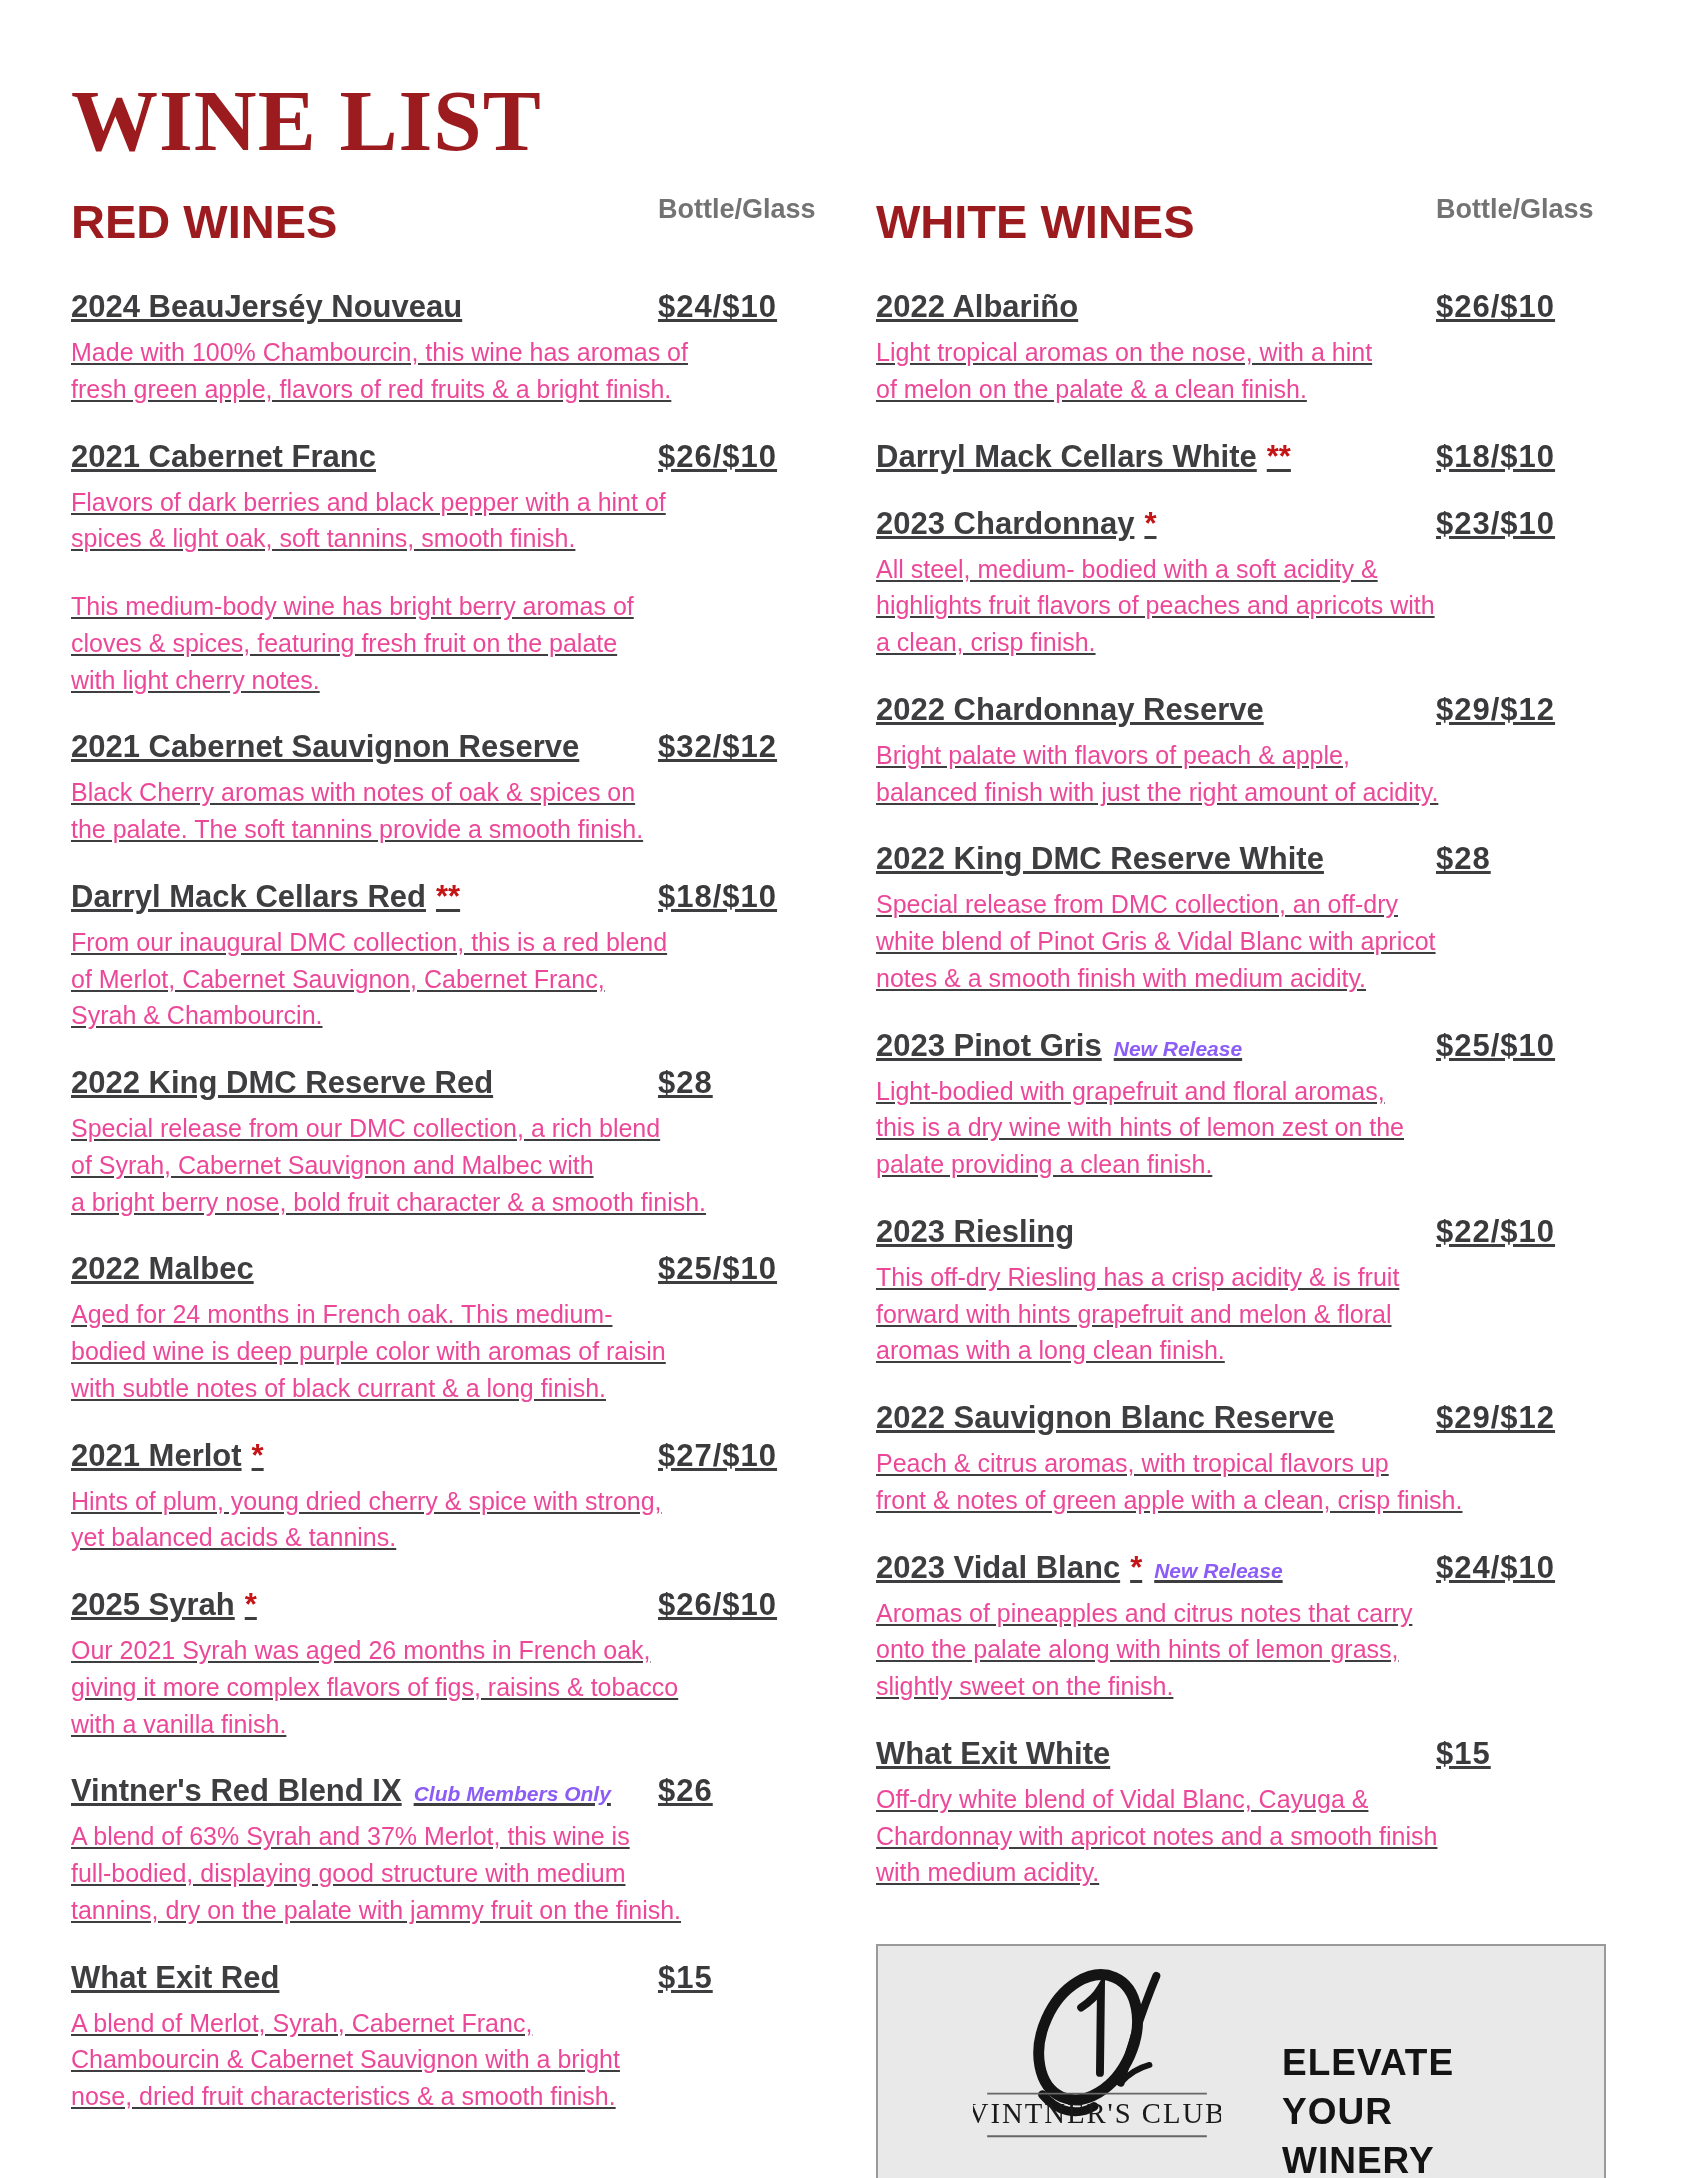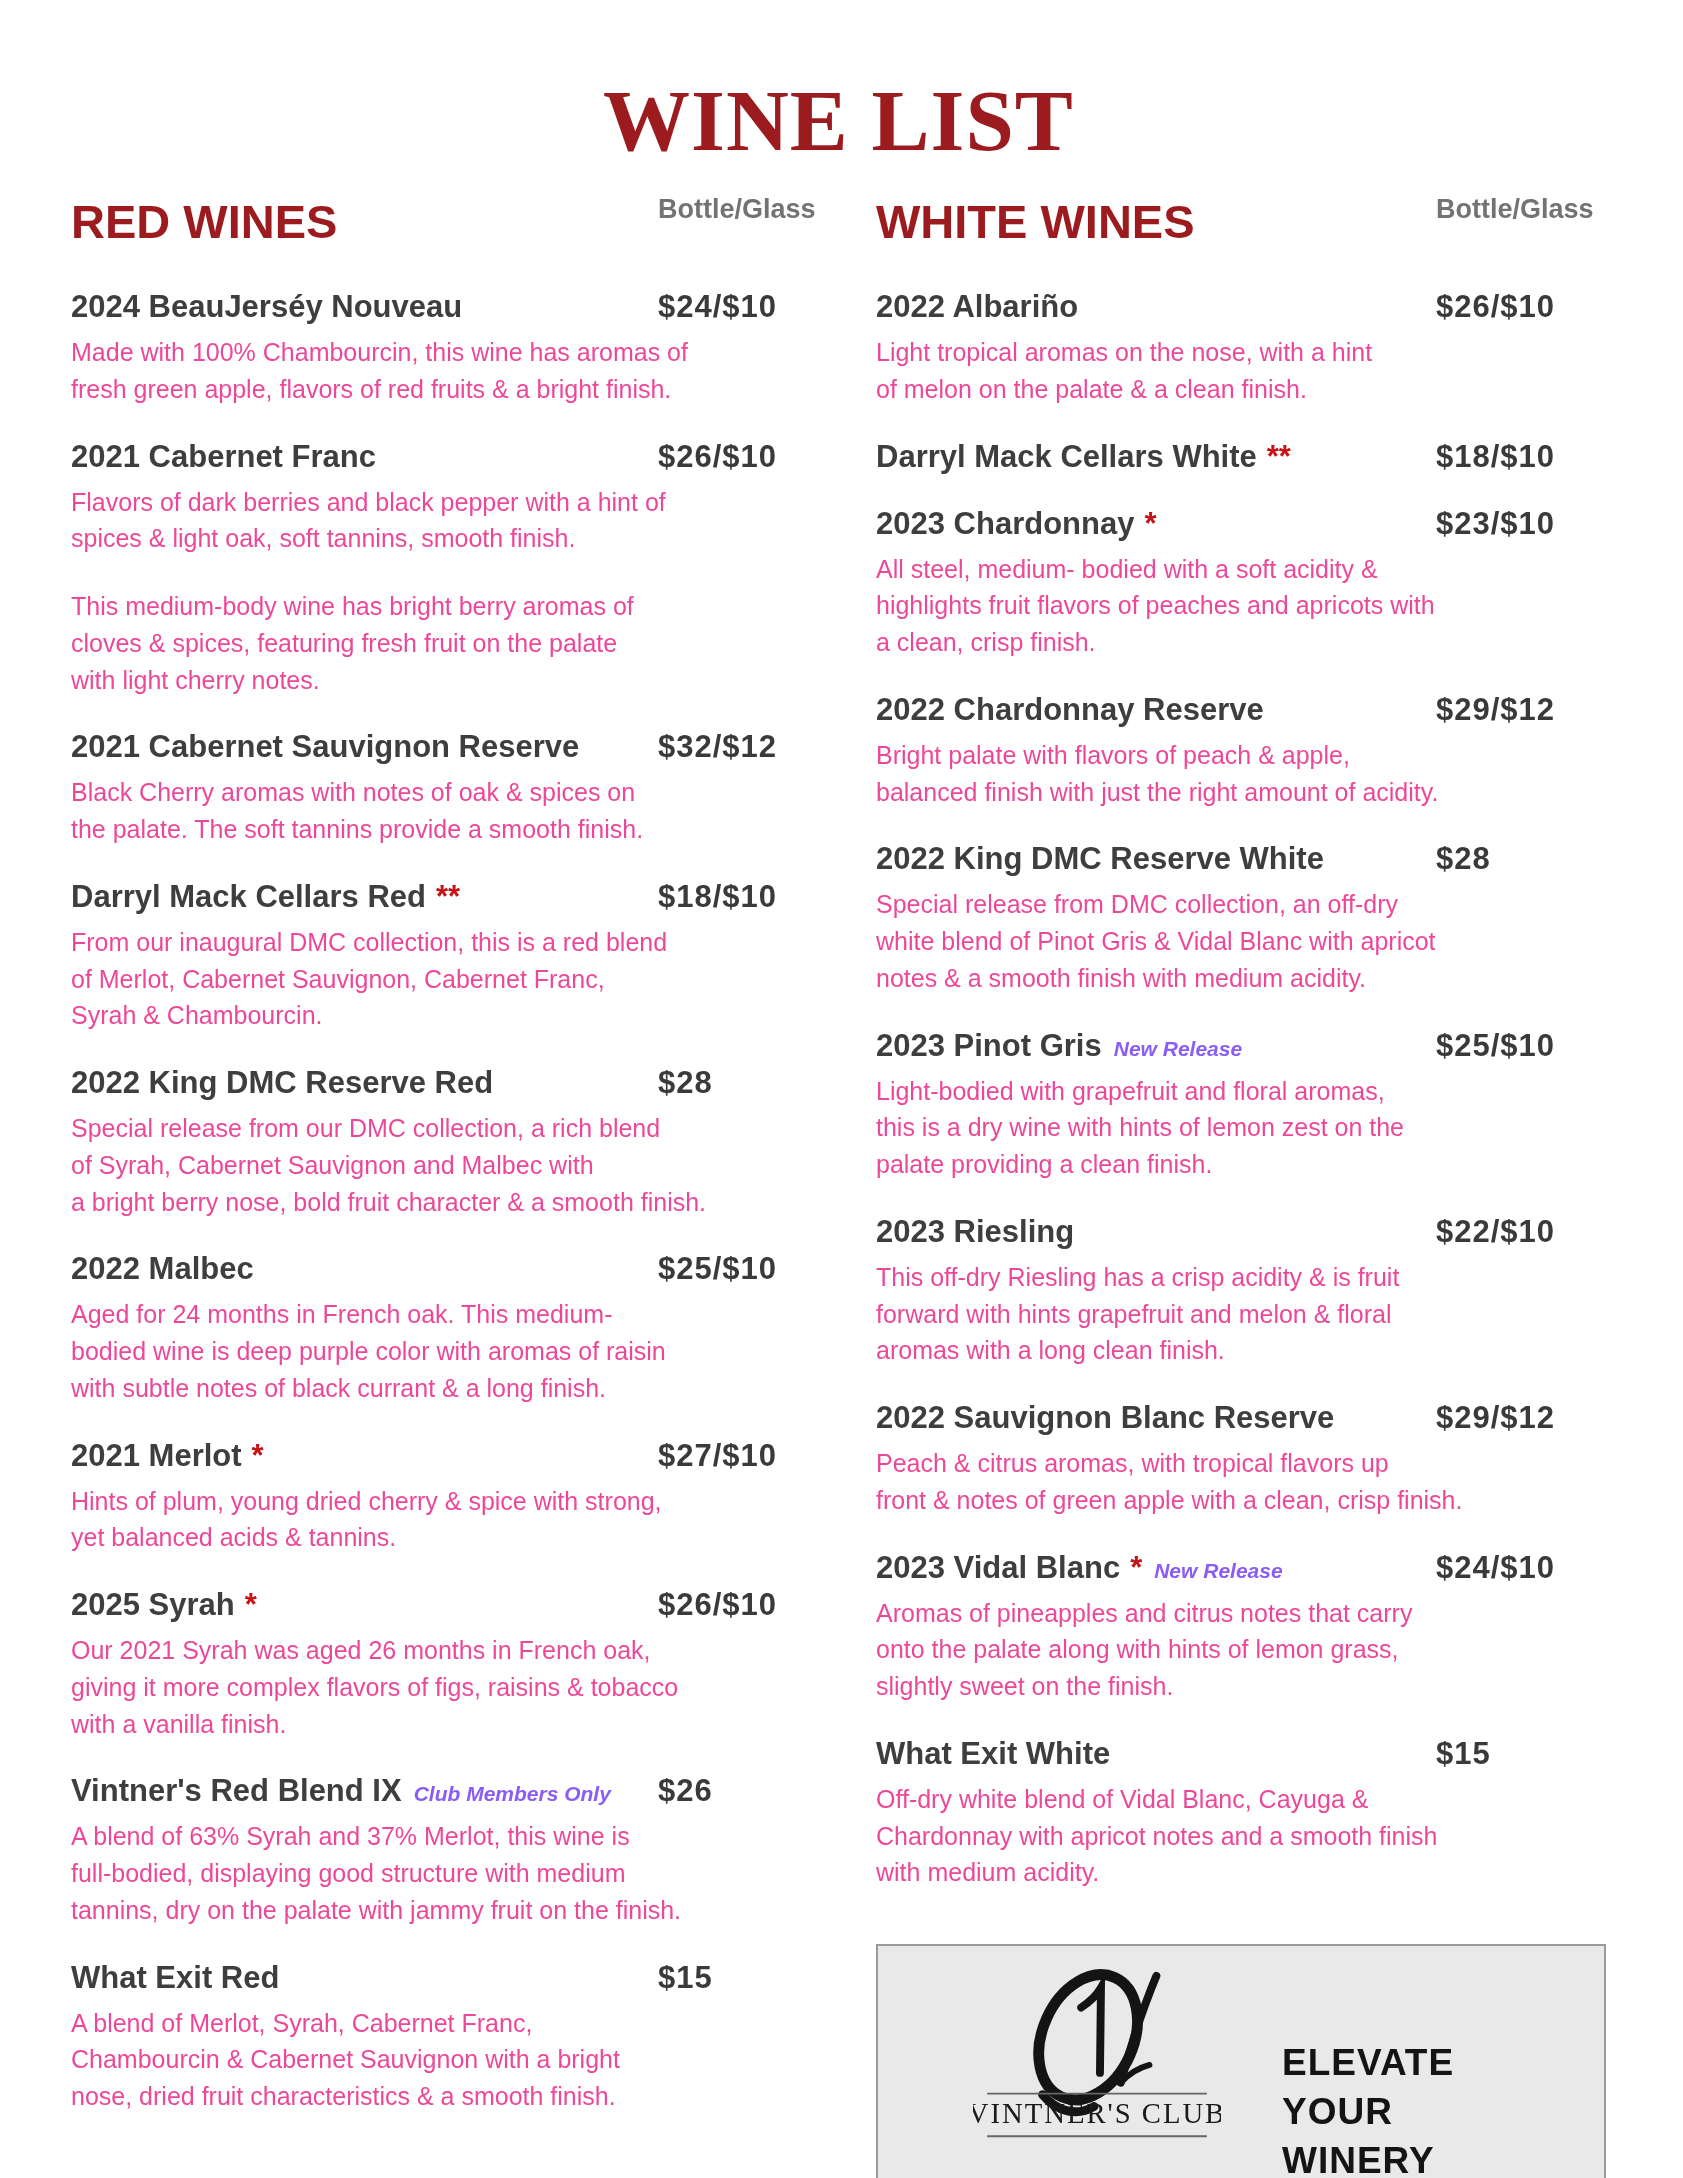--- a/index.html
+++ b/index.html
@@ -1,33 +1,33 @@
 <!DOCTYPE html>
 <html><head>
 <meta charset="utf-8">
 <style>
   html,body{margin:0;padding:0;background:#ffffff;}
   body{width:1683px;height:2178px;position:relative;overflow:hidden;
        font-family:"Liberation Sans",sans-serif;color:#3e3e40;}
   .page{padding:0 77px 0 71px;box-sizing:border-box;}
 
   .title{font-family:"Liberation Serif",serif;font-weight:700;color:#9c1b1e;
-         font-size:87px;line-height:1;text-align:center;margin:77px 0 30px 0;
+         font-size:87px;line-height:1;text-align:left;margin:77px 0 30px 0;
          letter-spacing:1px;}
 
   .columns{display:flex;gap:48px;align-items:flex-start;}
   .col{flex:none;}
   .col-left{width:757px;}
   .col-right{width:730px;}
 
   .section-head{display:flex;align-items:flex-start;margin:0 0 40px 0;}
   .section-title{font-size:47px;font-weight:700;color:#9c1b1e;margin:0;flex:1;letter-spacing:0;}
   .price-header{width:170px;flex:none;font-size:27px;font-weight:700;color:#737373;}
 
-  .wine{margin-bottom:31px;}
+  .wine{margin-bottom:31px;text-decoration:underline;}
   .wine-head{display:flex;align-items:baseline;}
   .wine-name{font-size:31px;font-weight:700;color:#3e3e40;margin:0;flex:1;line-height:1.15;}
   .wine-name .mark{color:#c41416;margin-left:10px;font-size:31px;}
   .wine-name .note{color:#8b5cf6;font-style:italic;font-weight:700;font-size:21px;margin-left:12px;}
   .wine-price{width:170px;flex:none;font-size:31px;font-weight:700;color:#3a3a3c;letter-spacing:1px;}
   .wine-desc{font-size:25px;line-height:1.47;color:#ec4899;margin:9px 0 0 0;white-space:pre-line;}
 
   .promo{margin-top:53px;background:#e9e9e9;border:2px solid #9a9a9a;height:515px;
          box-sizing:border-box;position:relative;padding:16px 30px 0 30px;}
   .promo-top{display:flex;height:194px;}

